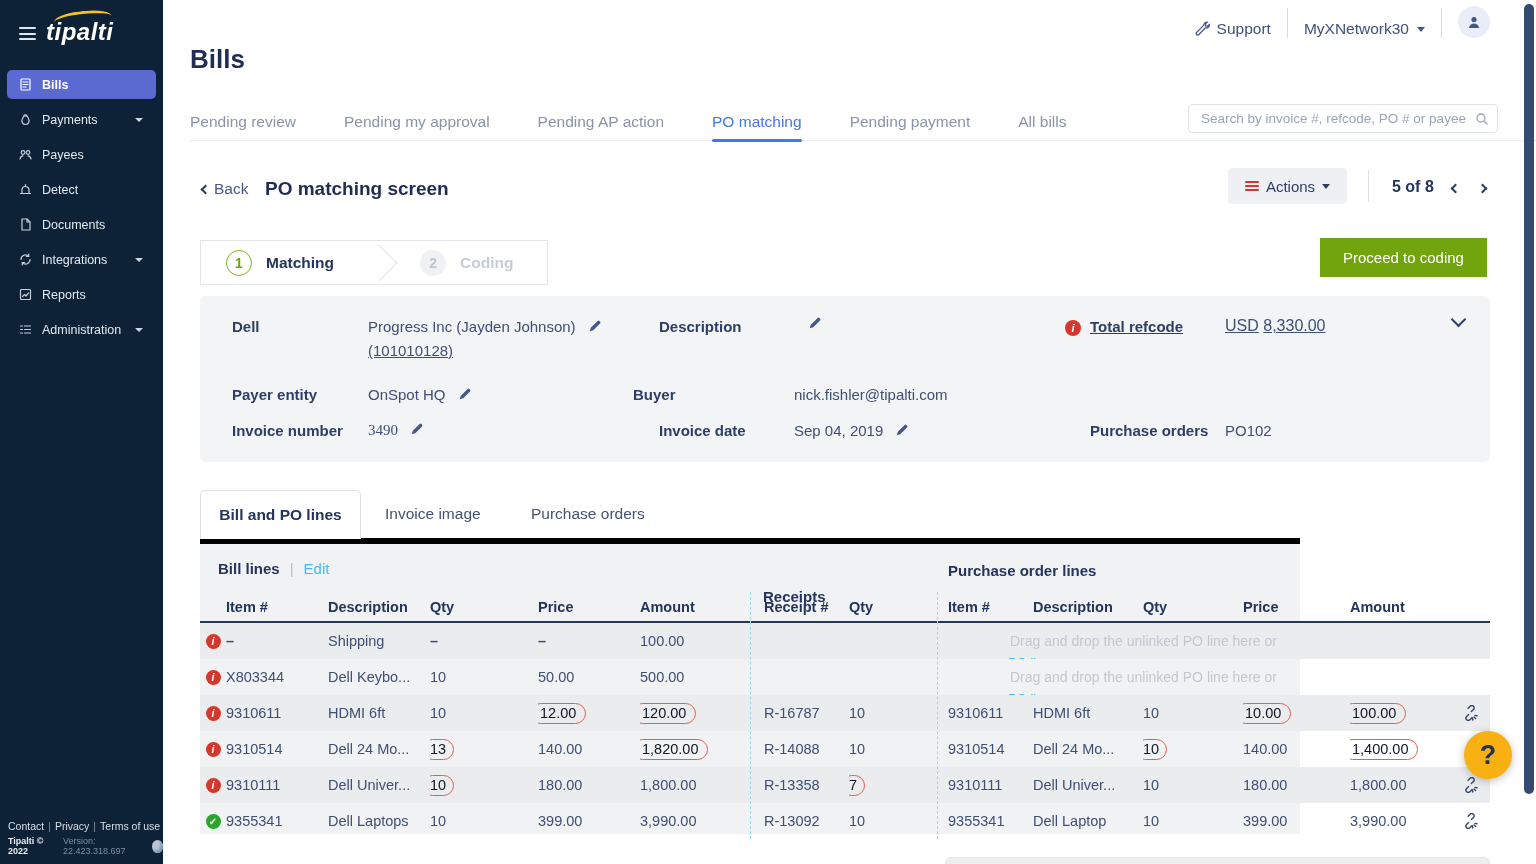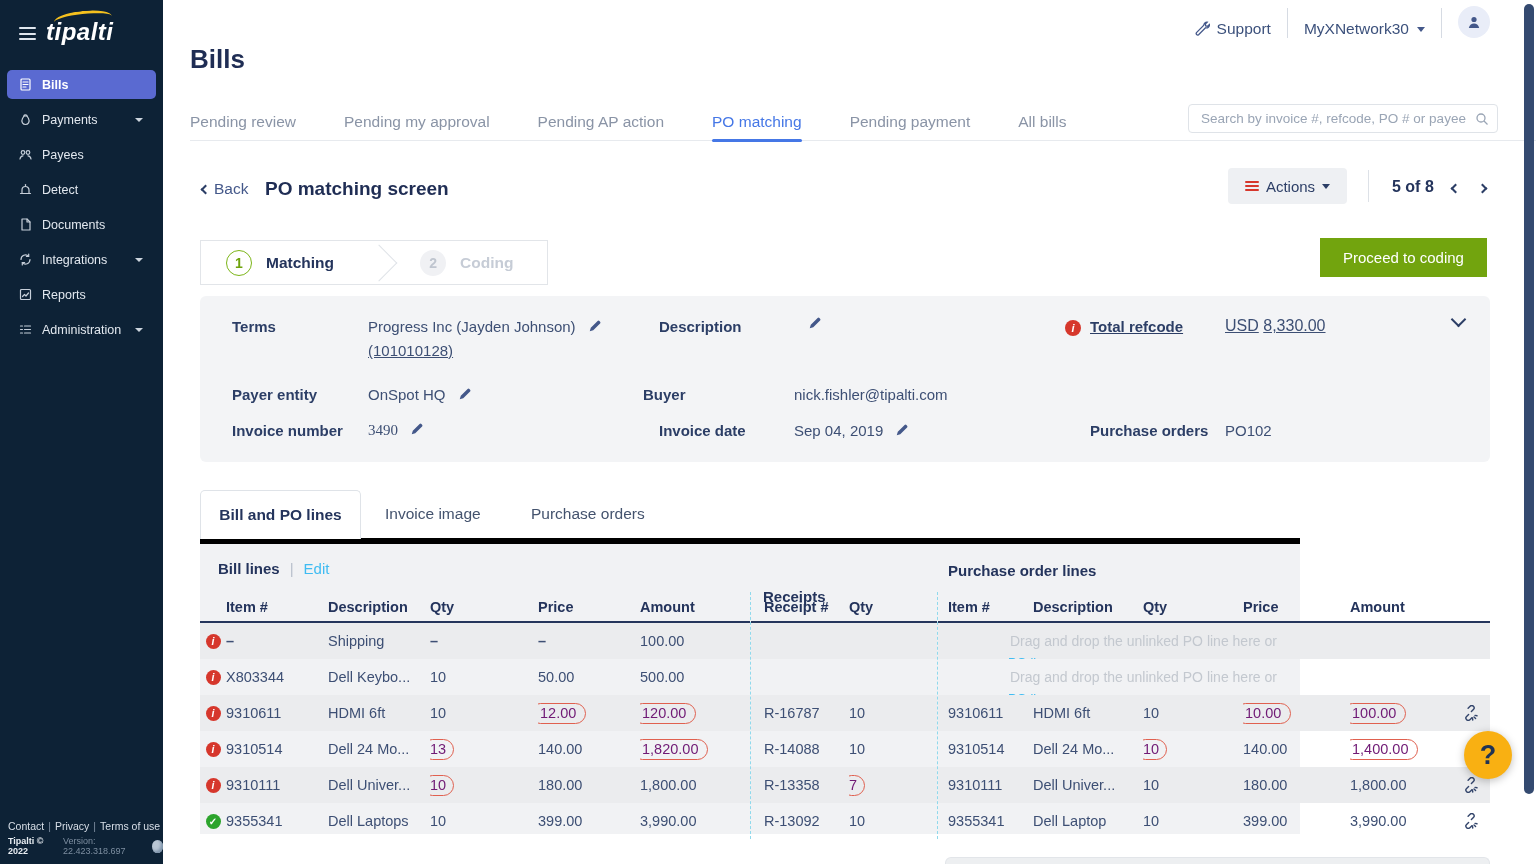--- a/index.html
+++ b/index.html
@@ -94,21 +94,21 @@
   .grow { display:grid; grid-template-columns:var(--cols); align-items:center; height:36px; font-size:14.5px; color:#3d4f74; }
   .ghead { display:grid; grid-template-columns:var(--cols); align-items:center; height:31px; font-size:14.5px; font-weight:700; color:#24345c; border-bottom:2px solid #25365c; }
   .stripe { background:#ebecee; }
   .cell { overflow:hidden; white-space:nowrap; }
   .rcpt-grid .cell:first-child { padding-left:13px; }
   .rcpt-grid .ghead div:first-child { padding-left:13px; }
   .po-grid .cell:first-child, .po-grid .ghead div:first-child { padding-left:10px; }
   .icon-cell { display:flex; justify-content:center; }
   .status-err { width:15px; height:15px; border-radius:50%; background:#d6372c; color:#fff; font-size:10.5px; font-weight:700; font-style:italic; display:flex; align-items:center; justify-content:center; }
   .status-ok { width:15px; height:15px; border-radius:50%; background:#2ca42c; color:#fff; font-size:10px; font-weight:700; display:flex; align-items:center; justify-content:center; }
-  .pill { display:inline-block; border:1.5px solid #e0604f; color:#701a75; border-radius:12px; padding:0 9px; line-height:19px; margin-left:-8px; }
+  .pill { display:inline-block; border:1.5px solid #e0604f; color:#0f172a; border-radius:12px; padding:0 9px; line-height:19px; margin-left:-8px; }
   .pill.qty { padding:0 7px; }
   .dash { font-weight:700; }
   .drag-row { grid-column:1 / 7; position:relative; font-size:14px; color:#c3c8cf; padding-left:72px; height:36px; display:flex; align-items:center; overflow:hidden; }
   .drag-clip { position:absolute; left:70px; bottom:-1px; height:5px; overflow:hidden; color:#3fbcf2; font-size:13px; }
   .unlink-cell { display:flex; justify-content:center; cursor:pointer; }
 
   
   .help-fab { position:absolute; left:1464px; top:731px; width:48px; height:48px; border-radius:50%; background:#f9b012; color:#203354; font-size:27px; font-weight:800; display:flex; align-items:center; justify-content:center; box-shadow:0 2px 8px rgba(0,0,0,.25); cursor:pointer; z-index:5; }
   .scroll-thumb { position:absolute; left:1524px; top:4px; width:10px; height:790px; background:#344a70; border-radius:6px; z-index:6; cursor:pointer; }
   .bottom-bar { position:absolute; left:945px; top:857px; width:545px; height:7px; background:#edeff1; border:1px solid #e2e5e9; border-bottom:none; border-radius:6px 6px 0 0; }
@@ -271,21 +271,21 @@
     </div>
     <i class="step-arrow"></i>
     <div class="step step2">
       <span class="step-num">2</span>
       <span class="step-label">Coding</span>
     </div>
   </div>
   <button class="proceed-btn">Proceed to coding</button>
 
   <div class="summary">
-    <span class="fld-label" style="left:32px; top:22px;">Terms</span>
+    <span class="fld-label" style="left:32px; top:22px;">Dell</span>
     <span class="fld-value" style="left:168px; top:22px;">
       <span>Progress Inc (Jayden Johnson)</span>
       <span class="pencil"><svg width="14" height="14" viewBox="0 0 16 16" fill="#44588a">
             <path d="M2 14l1.2-4L11 2.2a1.4 1.4 0 0 1 2 0l.8.8a1.4 1.4 0 0 1 0 2L6 12.8 2 14z"></path>
           </svg></span>
     </span>
     <span class="fld-value ulink" style="left:168px; top:46px;">(101010128)</span>
 
     <span class="fld-label" style="left:459px; top:22px;">Description</span>
     <span class="fld-value" style="left:608px; top:20px;"><svg width="14" height="14" viewBox="0 0 16 16" fill="#44588a">
@@ -297,21 +297,21 @@
     <span class="fld-value" style="left:1025px; top:21px; font-size:16px;"><span class="ulink">USD</span> <span class="ulink">8,330.00</span></span>
     <i class="sum-chevron"></i>
 
     <span class="fld-label" style="left:32px; top:90px;">Payer entity</span>
     <span class="fld-value" style="left:168px; top:90px;">
       <span>OnSpot HQ</span>
       <span class="pencil"><svg width="14" height="14" viewBox="0 0 16 16" fill="#44588a">
             <path d="M2 14l1.2-4L11 2.2a1.4 1.4 0 0 1 2 0l.8.8a1.4 1.4 0 0 1 0 2L6 12.8 2 14z"></path>
           </svg></span>
     </span>
-    <span class="fld-label" style="left:443px; top:90px;text-align:center;">Buyer</span>
+    <span class="fld-label" style="left:433px; top:90px;text-align:center;">Buyer</span>
     <span class="fld-value" style="left:594px; top:90px;">nick.fishler@tipalti.com</span>
 
     <span class="fld-label" style="left:32px; top:126px;">Invoice number</span>
     <span class="fld-value" style="left:168px; top:126px;font-family:Liberation Serif, serif;">
       <span>3490</span>
       <span class="pencil"><svg width="14" height="14" viewBox="0 0 16 16" fill="#44588a">
             <path d="M2 14l1.2-4L11 2.2a1.4 1.4 0 0 1 2 0l.8.8a1.4 1.4 0 0 1 0 2L6 12.8 2 14z"></path>
           </svg></span>
     </span>
     <span class="fld-label" style="left:459px; top:126px;">Invoice date</span>

